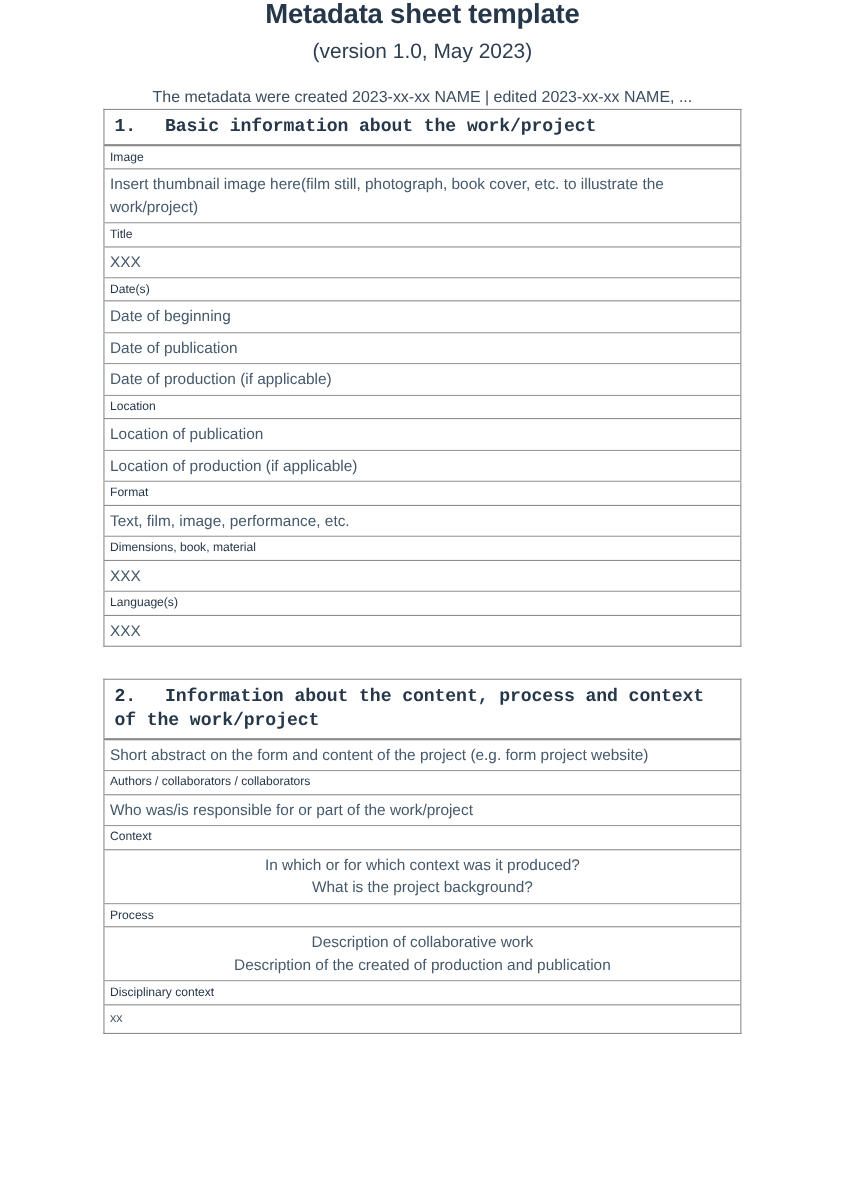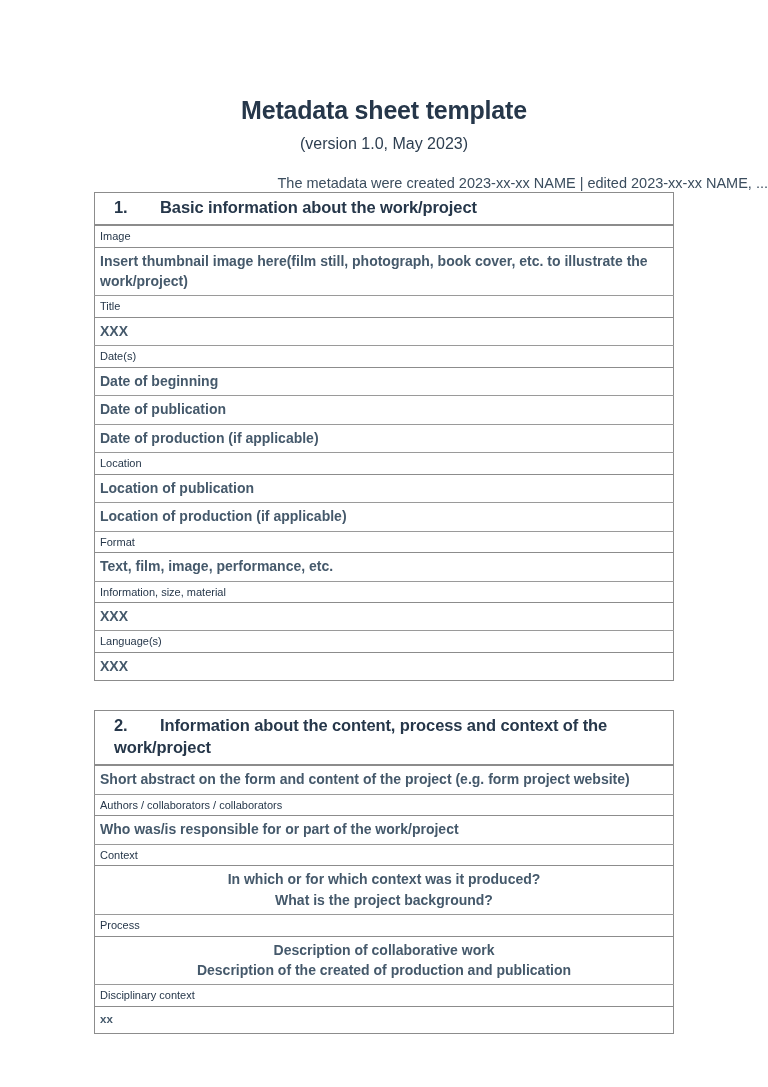--- a/index.html
+++ b/index.html
@@ -25,33 +25,32 @@
   }
 
   
   .doc-title {
     text-align: center;
     font-size: 25px;
     font-weight: bold;
     color: #26374a;
     letter-spacing: -0.2px;
     margin: 0;
-    padding-top: 97px;
     line-height: 1.1;
   }
   .doc-subtitle {
     text-align: center;
-    font-size: 16px;
+    font-size: 19px;
     color: #2d3e50;
     margin: 0;
     padding-top: 9px;
     line-height: 1.2;
   }
   .doc-note {
-    text-align: right;
+    text-align: center;
     font-size: 14.5px;
     color: #3b4d5e;
     margin: 0;
     padding-top: 22px;
     line-height: 1.2;
   }
 
   
   .sheet-table {
     width: 580px;
@@ -67,45 +66,46 @@
     padding: 2px 5px 3px 5px;
     vertical-align: top;
     color: #2d3e50;
   }
 
   
   .sec-head td {
     font-size: 16.5px;
     font-weight: bold;
     color: #26374a;
-    padding: 4px 5px 5px 19px;
+    padding: 4px 5px 5px 9px;
     line-height: 1.33;
     border-bottom: 2.2px solid #8c8c8c;
     letter-spacing: -0.1px;
+    font-family: Liberation Mono, monospace;
   }
   .sec-head .num {
     display: inline-block;
     min-width: 46px;
   }
 
   
   .field-head td {
     font-size: 11px;
     font-weight: normal;
     color: #26374a;
     padding: 3px 5px 3px 5px;
     line-height: 1.32;
     border-top: 1.6px solid #8c8c8c;
     border-bottom: 1.1px solid #8c8c8c;
   }
 
   
   .field-value td {
     font-size: 14px;
-    font-weight: bold;
+    font-weight: normal;
     color: #45596b;
     padding: 3px 5px 4px 5px;
     line-height: 1.46;
     border-bottom: 1.1px solid #9a9a9a;
   }
   .field-value.last td {
     border-bottom: none;
   }
   .field-value .line {
     display: block;
@@ -178,21 +178,21 @@
       </tr>
 
       <tr class="field-head">
         <td>Format</td>
       </tr>
       <tr class="field-value">
         <td>Text, film, image, performance, etc.</td>
       </tr>
 
       <tr class="field-head">
-        <td>Information, size, material</td>
+        <td>Dimensions, book, material</td>
       </tr>
       <tr class="field-value">
         <td>XXX</td>
       </tr>
 
       <tr class="field-head">
         <td>Language(s)</td>
       </tr>
       <tr class="field-value last">
         <td>XXX</td>

